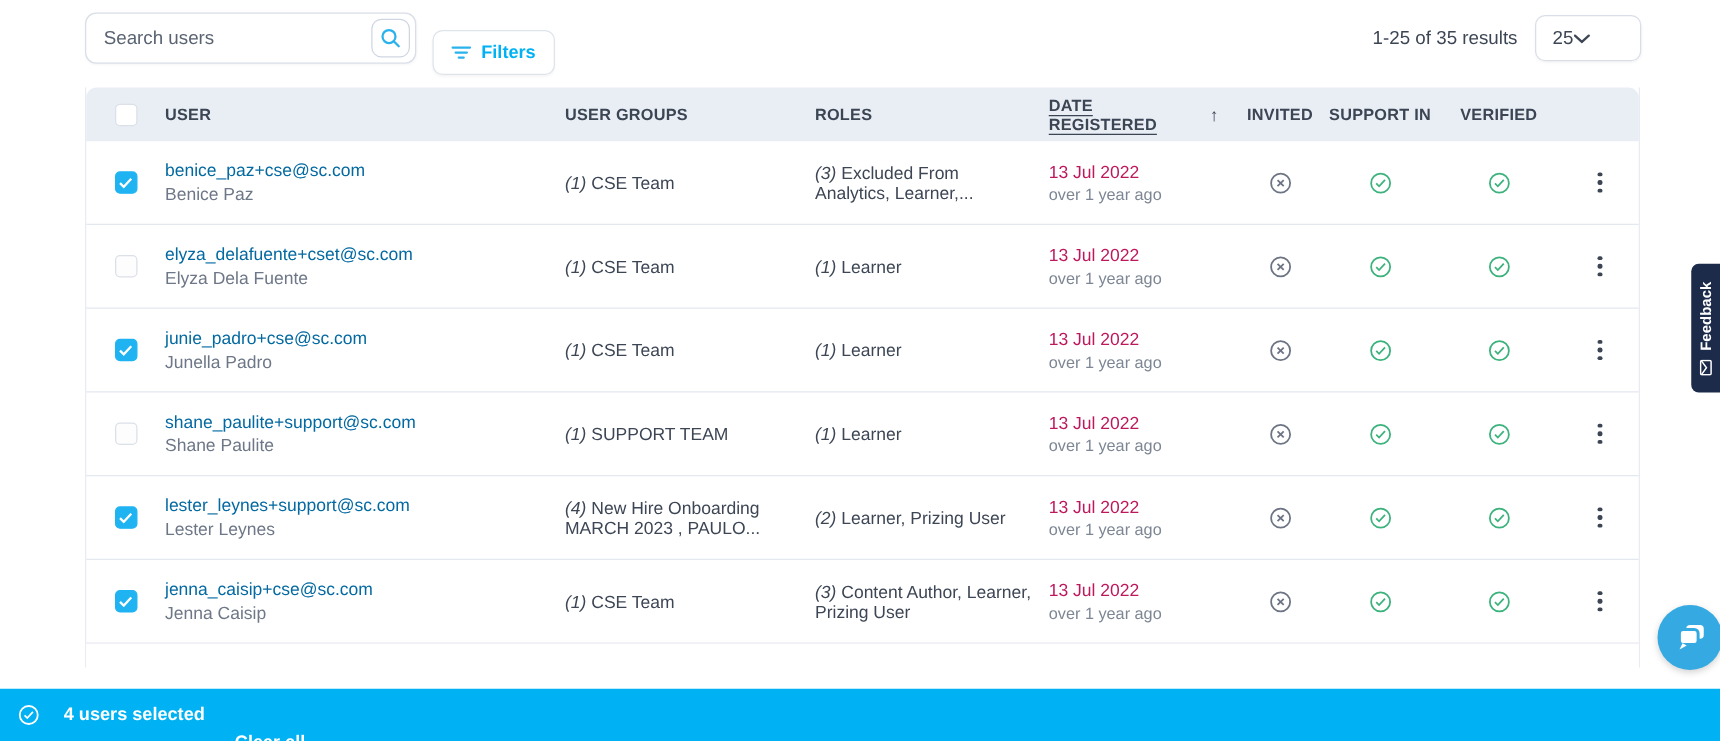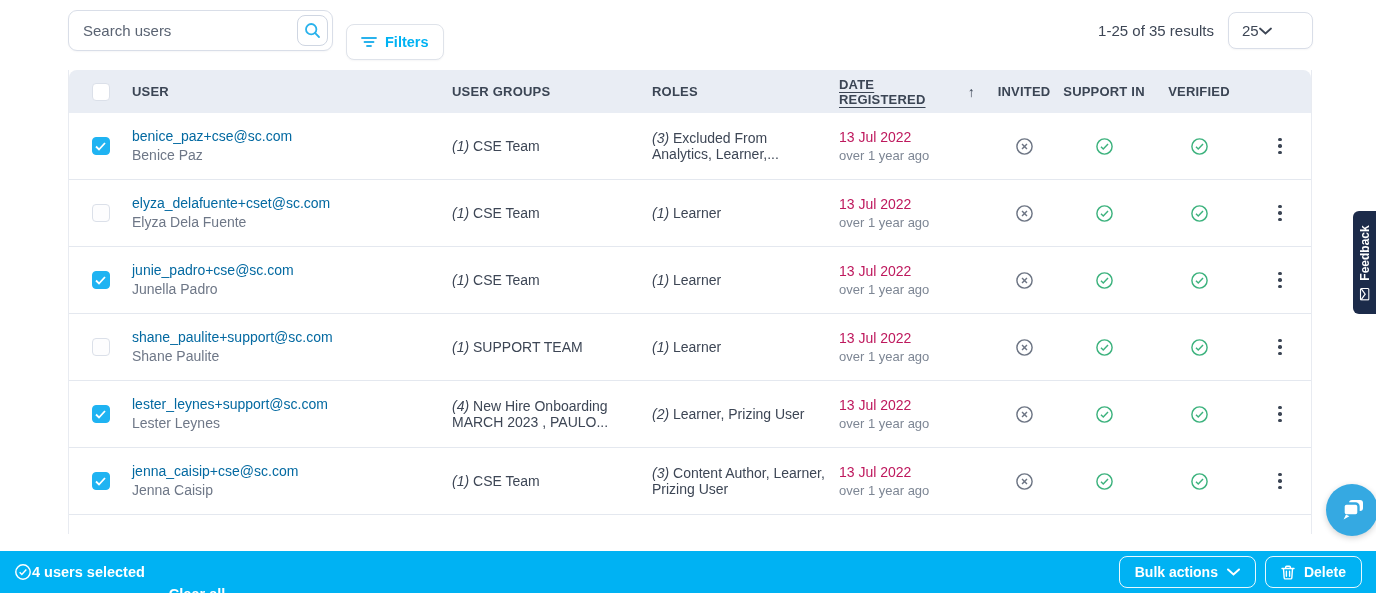--- a/index.html
+++ b/index.html
@@ -53,21 +53,21 @@
   .checkbox svg { display:none; }
   .checkbox.checked { background:var(--checkbox,#1fb3f2); border-color:var(--checkbox,#1fb3f2); }
   .checkbox.checked svg { display:block; }
 
   .kebab { display:flex; flex-direction:column; gap:3px; cursor:pointer; padding:4px; }
   .kebab i { width:3.5px; height:3.5px; border-radius:50%; background:#3b4554; }
 
   
   .selection-bar { position:absolute; left:0; right:0; bottom:0; height:42px;
     background:var(--accent,#00b2f3); display:flex; align-items:center; padding:0 14px; color:#fff; z-index:20; }
-  .sel-info { display:flex; align-items:center; gap:0; font-weight:bold; font-size:14.5px; }
+  .sel-info { display:flex; align-items:center; gap:19px; font-weight:bold; font-size:14.5px; }
   .clear-all { margin-left:24px; font-weight:bold; font-size:14.5px; cursor:pointer;margin-top:44px; }
   .bar-actions { margin-left:auto; display:flex; gap:9px; }
   .bar-btn { height:32px; border:1.5px solid rgba(255,255,255,.9); border-radius:8px; background:transparent;
     color:#fff; font-weight:bold; font-size:14px; display:flex; align-items:center; gap:9px; padding:0 15px;
     cursor:pointer; font-family:inherit; }
 
   
   .feedback-tab { position:absolute; right:0; top:211px; width:23px; height:103px;
     background:var(--tab-navy,#1c2b4a); border-radius:6px 0 0 6px; display:flex; align-items:center;
     justify-content:center; cursor:pointer; z-index:10; }
@@ -419,32 +419,15 @@
 
   <div class="selection-bar">
     <span class="sel-info">
       <svg width="18" height="18" viewBox="0 0 20 20" fill="none" stroke="#fff" stroke-width="1.6">
         <circle cx="10" cy="10" r="8"></circle>
           <path d="M6.3 10.3l2.4 2.4 5-5.4"></path>
       </svg>
       <span>4 users selected</span>
     </span>
     <span class="clear-all">Clear all</span>
-    <span class="bar-actions">
-      <button class="bar-btn">
-        <span>Bulk actions</span>
-        <svg width="13" height="8" viewBox="0 0 13 8" fill="none" stroke="#fff" stroke-width="2" stroke-linecap="round">
-            <path d="M1 1.5l5.5 5 5.5-5"></path>
-          </svg>
-      </button>
-      <button class="bar-btn">
-        <svg width="14" height="15" viewBox="0 0 14 15" fill="none" stroke="#fff" stroke-width="1.4" stroke-linecap="round">
-          <path d="M1 3.5h12"></path>
-            <path d="M4.7 3.3V2a.8.8 0 0 1 .8-.8h3a.8.8 0 0 1 .8.8v1.3"></path>
-          <path d="M2.5 3.8l.7 9.2a1 1 0 0 0 1 .9h5.6a1 1 0 0 0 1-.9l.7-9.2"></path>
-          <path d="M5.4 6.3v5M8.6 6.3v5"></path>
-        </svg>
-        <span>Delete</span>
-      </button>
-    </span>
   </div>
 
 </div>
 
 </body></html>

